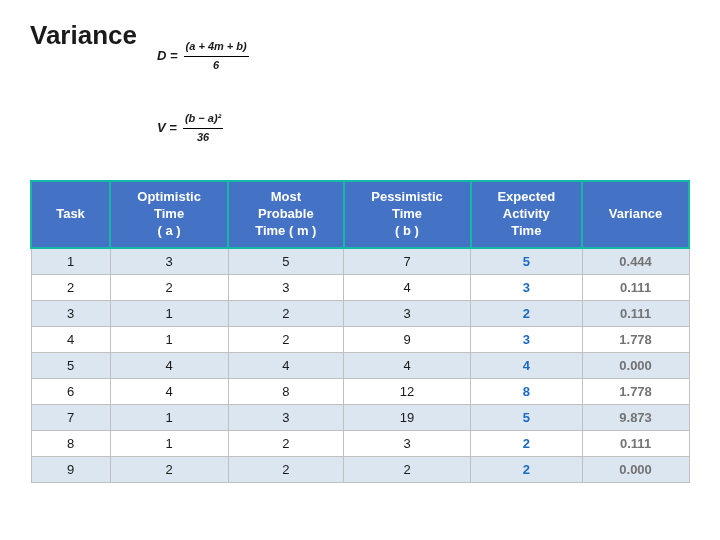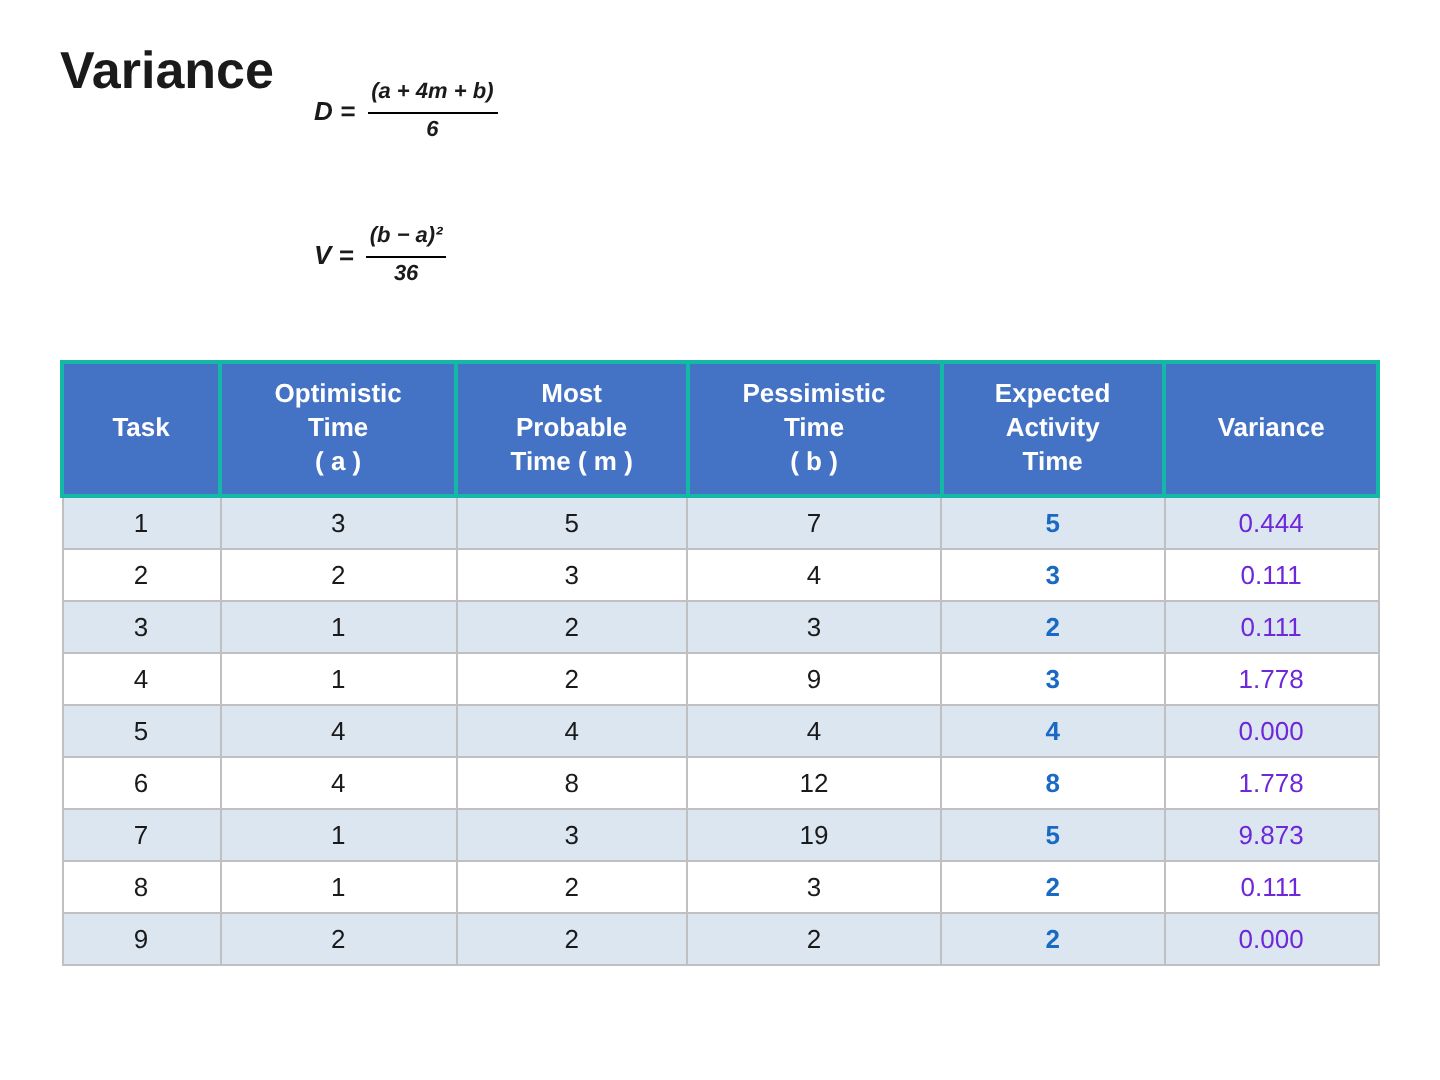--- a/index.html
+++ b/index.html
@@ -73,22 +73,22 @@
       border: 1px solid #c0c0c0;
       color: #1a1a1a;
     }
 
     tbody td.highlight-blue {
       color: #1a6ac4;
       font-weight: bold;
     }
 
     tbody td.highlight-orange {
-      color: #6d28d9;
-      font-weight: normal;
+      color: #737373;
+      font-weight: bold;
     }
 
     .formula-frac {
       display: inline-flex;
       flex-direction: column;
       align-items: center;
       font-size: 11px;
       vertical-align: middle;
       margin: 16px 2px;
     }

